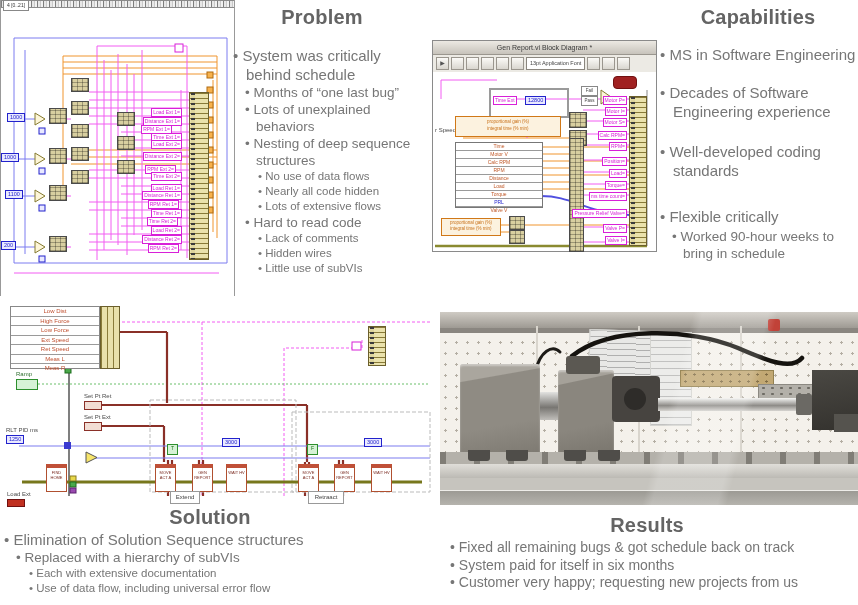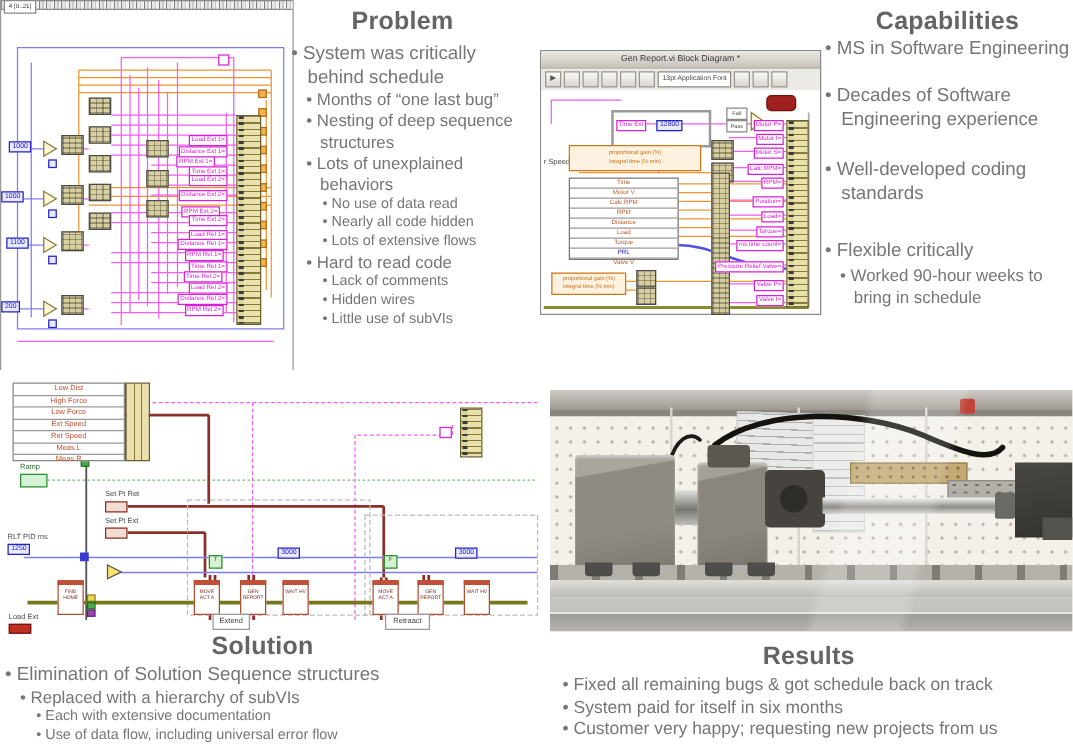--- a/index.html
+++ b/index.html
@@ -119,26 +119,26 @@
   <div class="pl" style="right:55px;top:200px">RPM Ret 1=</div>
   <div class="pl" style="right:52px;top:209px">Time Ret 1=</div>
   <div class="pl" style="right:56px;top:217px">Time Ret 2=</div>
   <div class="pl" style="right:52px;top:226px">Load Ret 2=</div>
   <div class="pl" style="right:52px;top:235px">Distance Ret 2=</div>
   <div class="pl" style="right:55px;top:244px">RPM Ret 2=</div>
 </div>
 
 <div class="abs" style="left:233px;top:6px;width:178px">
   <div class="sec-title">Problem</div>
-  <div class="bl" style="margin-top:4px">
+  <div class="bl" style="margin-top:17px">
     <div class="b1">System was critically behind schedule</div>
     <div class="b2">Months of “one last bug”</div>
+    <div class="b2">Lots of unexplained behaviors</div>
     <div class="b2">Nesting of deep sequence structures</div>
-    <div class="b2">Lots of unexplained behaviors</div>
-    <div class="b3">No use of data read</div>
+    <div class="b3">No use of data flows</div>
     <div class="b3">Nearly all code hidden</div>
     <div class="b3">Lots of extensive flows</div>
     <div class="b2">Hard to read code</div>
     <div class="b3">Lack of comments</div>
     <div class="b3">Hidden wires</div>
     <div class="b3">Little use of subVIs</div>
   </div>
 </div>
 
 <div class="abs" style="left:432px;top:40px;width:223px;height:210px;border:1px solid #8a8a8a;background:#fff">
@@ -206,21 +206,21 @@
       <div>proportional gain (%)</div>
       <div>integral time (% min)</div>
     </div>
     <div class="node" style="left:76px;top:144px;width:14px;height:12px"></div>
     <div class="node" style="left:76px;top:158px;width:14px;height:12px"></div>
   </div>
 </div>
 
 <div class="abs" style="left:660px;top:6px;width:196px">
   <div class="sec-title">Capabilities</div>
-  <div class="bl" style="margin-top:0">
+  <div class="bl" style="margin-top:16px">
     <div class="b1" style="margin-bottom:19px">MS in Software Engineering</div>
     <div class="b1" style="margin-bottom:21px">Decades of Software Engineering experience</div>
     <div class="b1" style="margin-bottom:27px">Well-developed coding standards</div>
     <div class="b1" style="margin-bottom:2px">Flexible critically</div>
     <div class="b2">Worked 90-hour weeks to bring in schedule</div>
   </div>
 </div>
 
 <div class="abs lvd" style="left:2px;top:300px;width:430px;height:206px">
   <svg class="abs" style="left:0;top:0" width="430" height="206" viewBox="0 0 430 206">

